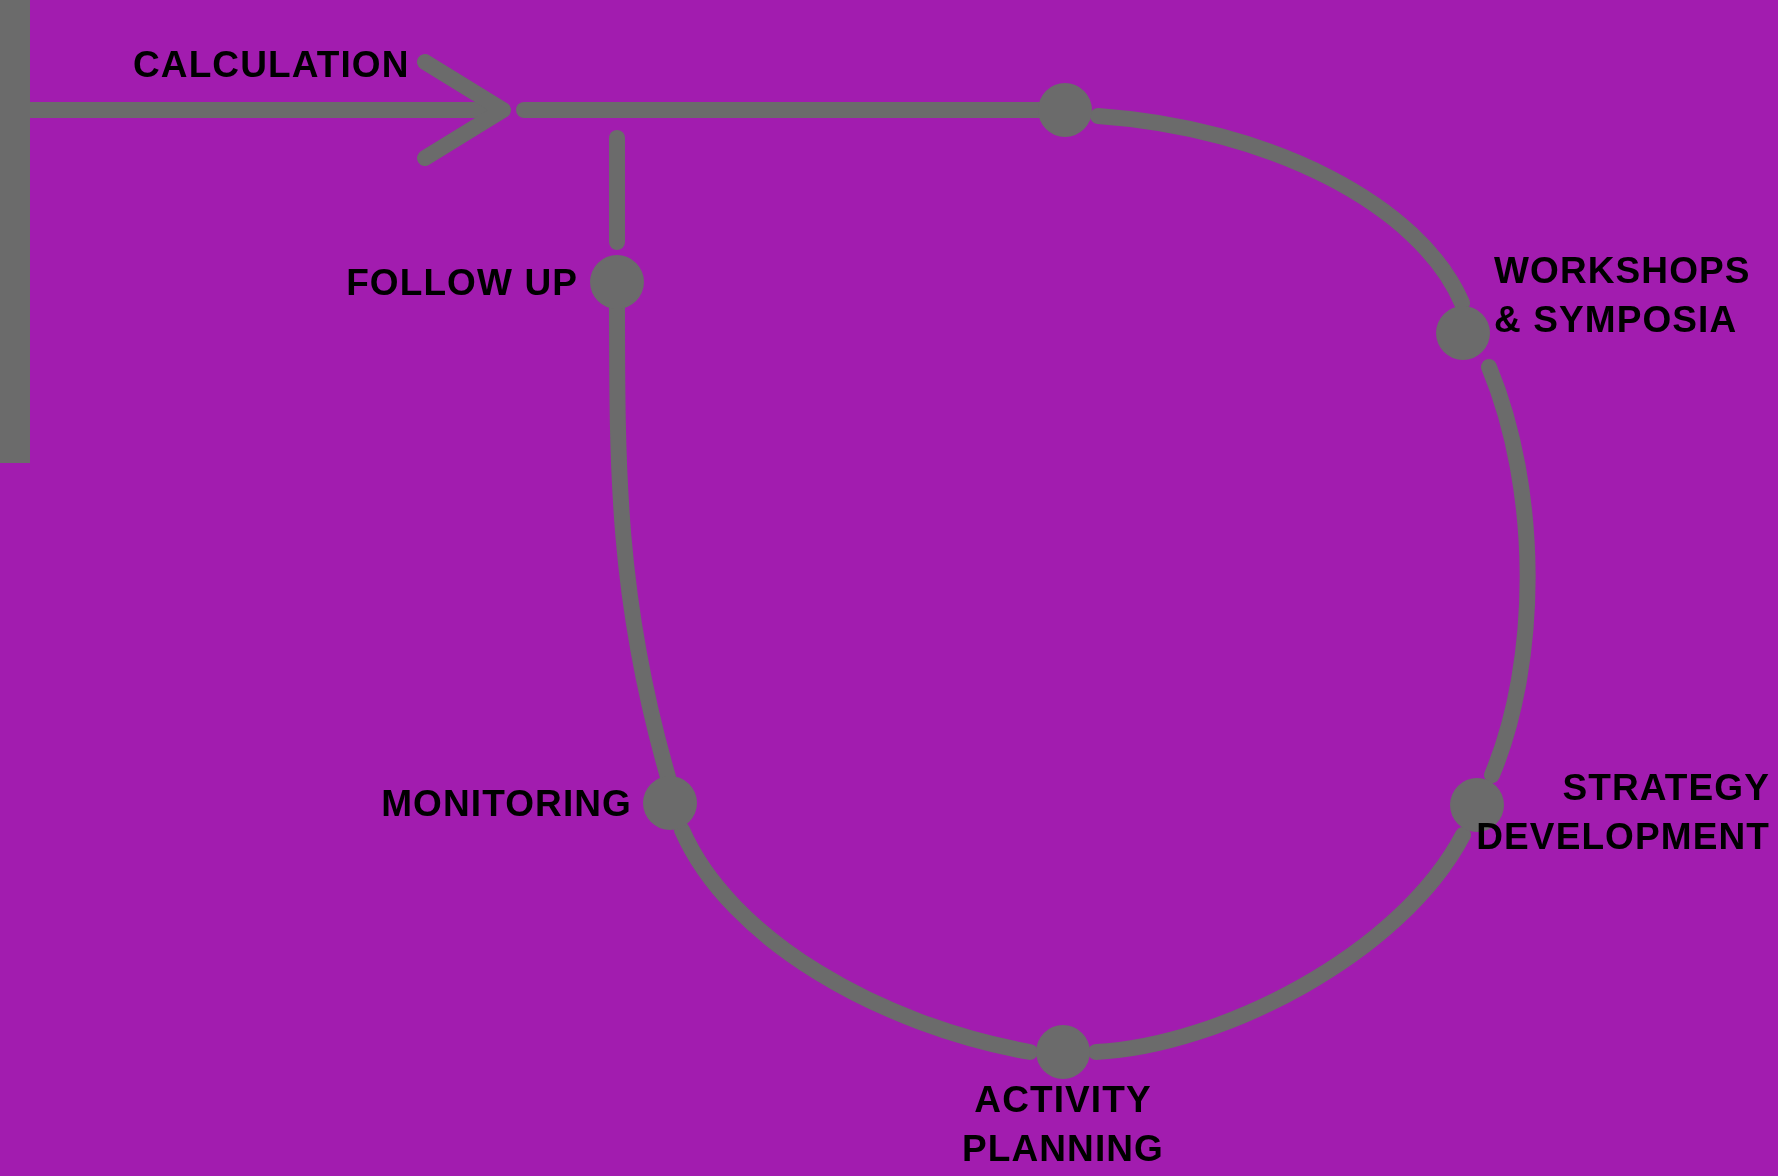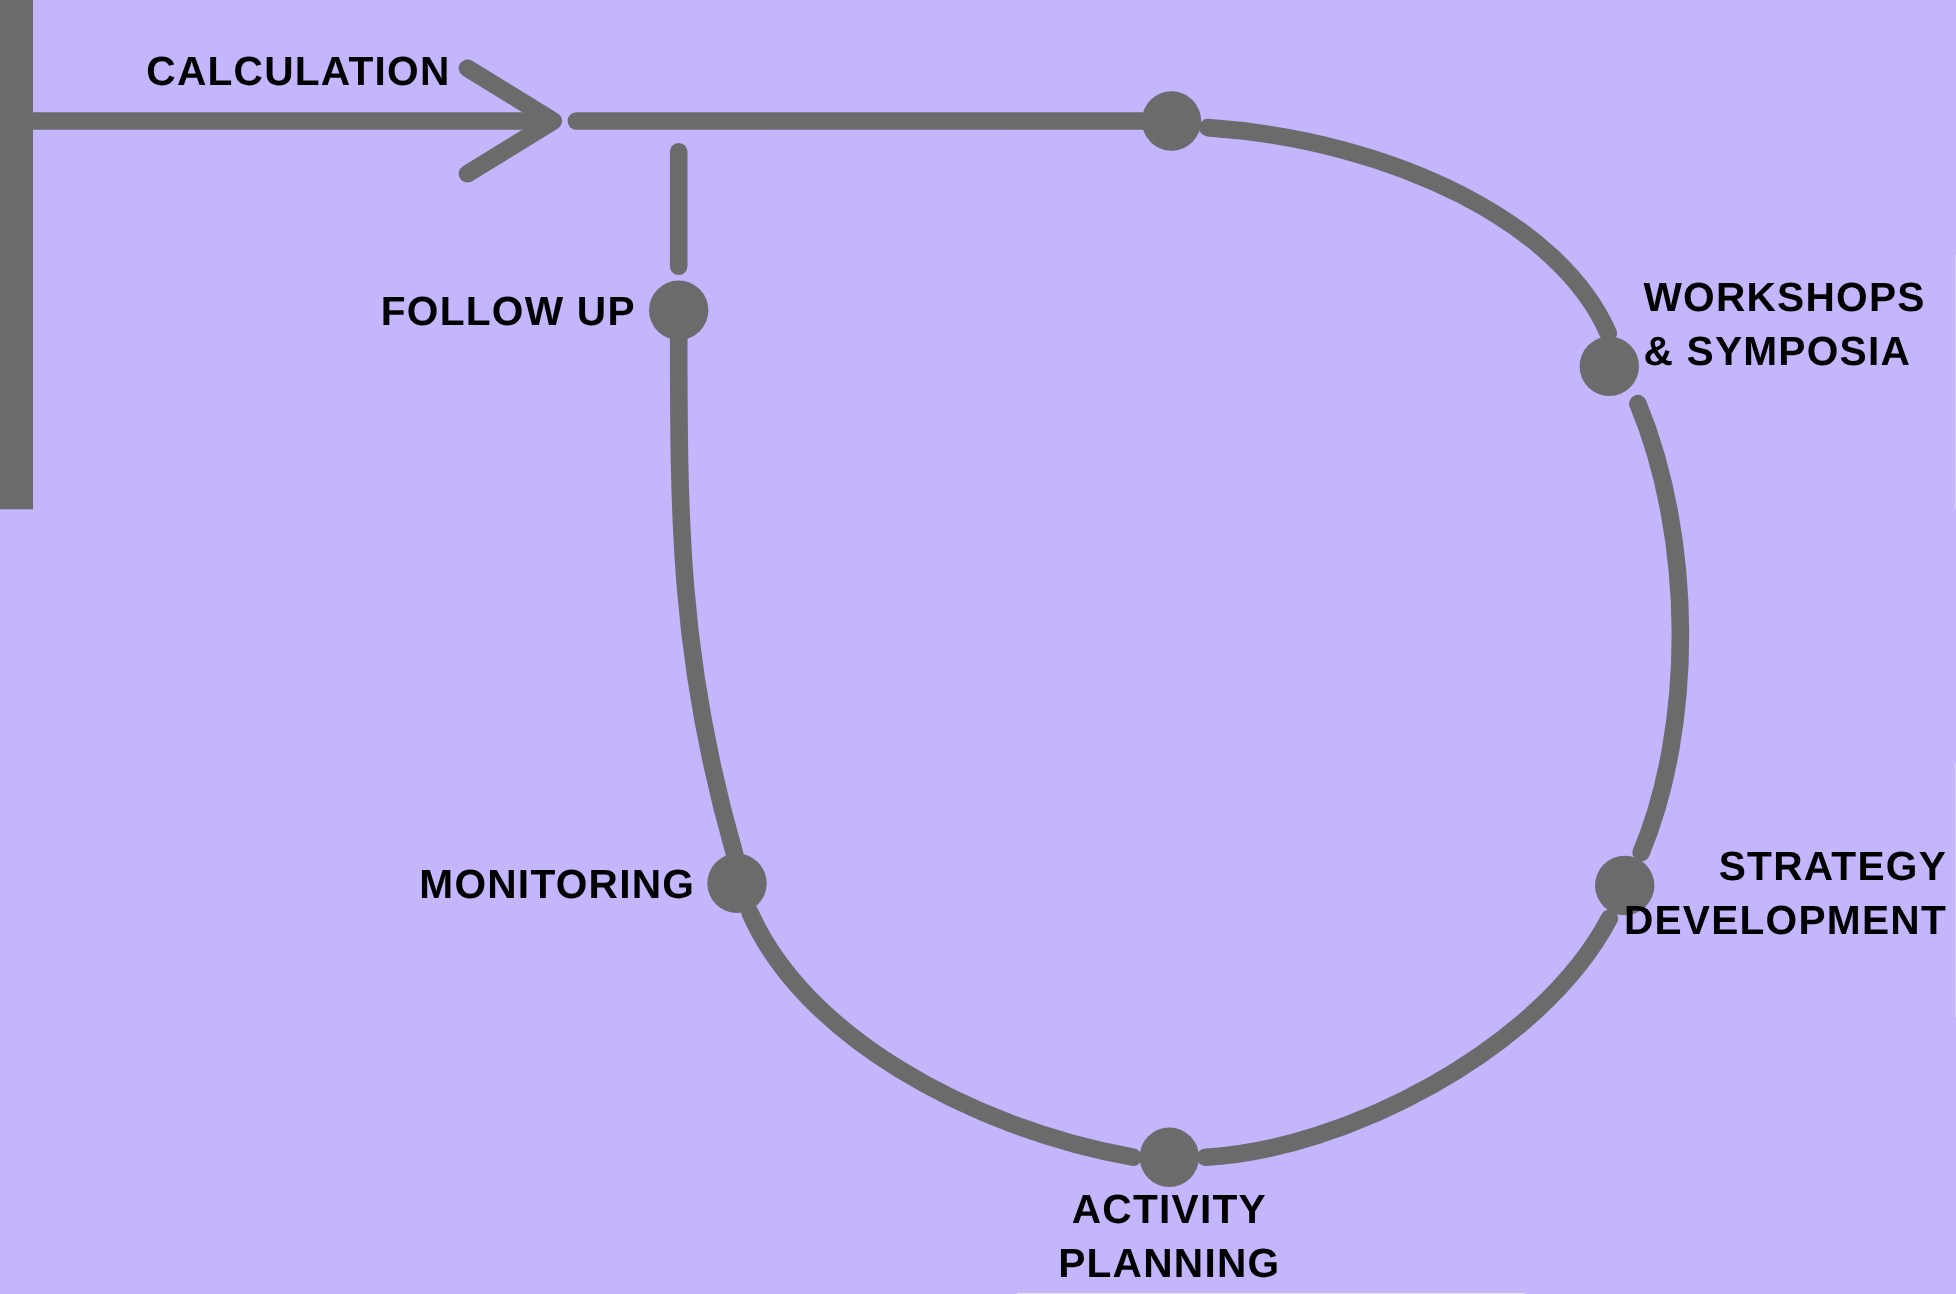--- a/index.html
+++ b/index.html
@@ -8,21 +8,21 @@
     padding: 0;
     background: #ffffff;
   }
   body {
     font-family: "Liberation Sans", sans-serif;
   }
   #stage {
     position: relative;
     width: 1778px;
     height: 1176px;
-    background: #c4b5fd;
+    background: #a21caf;
     overflow: hidden;
   }
   #diagram-svg {
     position: absolute;
     left: 0;
     top: 0;
     width: 1778px;
     height: 1176px;
   }
   .node-label {

